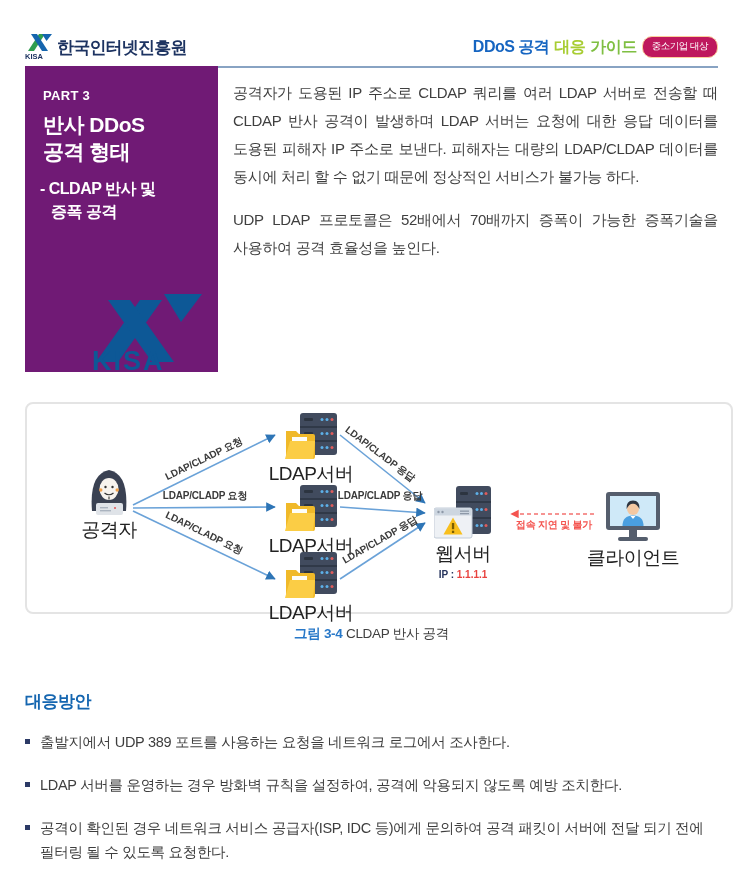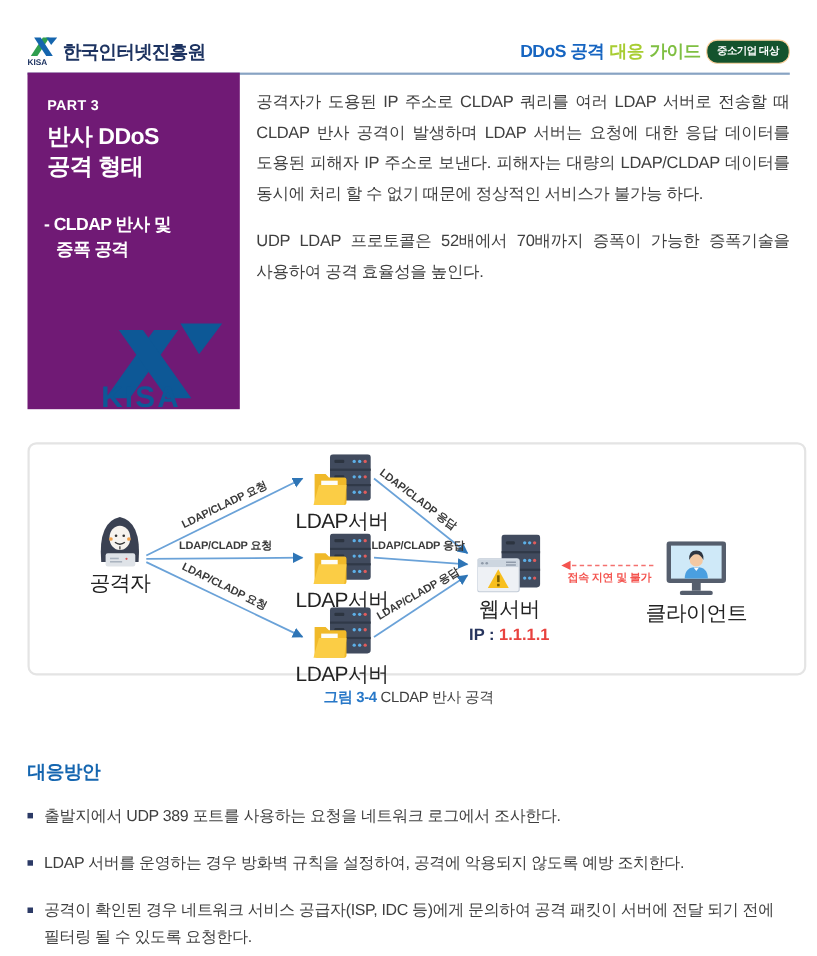--- a/index.html
+++ b/index.html
@@ -11,30 +11,30 @@
   }
   
   .header { position:absolute; left:25px; right:25px; top:24px; height:36px;
             display:flex; justify-content:space-between; align-items:flex-end; }
   .logo { display:flex; align-items:flex-end; gap:5px; }
   .org-name { font-size:17px; font-weight:800; color:#1d3361; letter-spacing:-0.8px; padding-bottom:1px; }
   .guide-title { display:flex; align-items:center; gap:5px; font-size:16px; font-weight:800; letter-spacing:-0.5px; padding-bottom:2px; }
   .gt-blue { color:#1665c1; }
   .gt-green1 { color:#a8cd33; }
   .gt-green2 { color:#7fbf42; }
-  .badge { background:#14532d; color:#fff; font-size:9.5px; font-weight:700;
+  .badge { background:#be185d; color:#fff; font-size:9.5px; font-weight:400;
            padding:3px 9px 4px; border-radius:10px; border:1.5px solid #fccf9b; white-space:nowrap; }
   
   .top { position:absolute; left:25px; top:66px; width:693px; }
   .top-rule { position:absolute; left:0; top:0; width:100%; height:2px; background:#88a3c3; }
   .sidebar { position:absolute; left:0; top:0; width:193px; height:306px;
              background:#701a75; color:#fff; overflow:hidden; }
   .sb-part  { margin:22px 0 0 18px; font-size:13px; font-weight:700; letter-spacing:0.3px; }
   .sb-title { margin:8px 0 0 18px; font-size:21px; font-weight:800; line-height:27px; letter-spacing:-0.5px; }
-  .sb-sub   { margin:28px 0 0 15px; font-size:16px; font-weight:700; line-height:23px; letter-spacing:-0.5px; }
+  .sb-sub   { margin:12px 0 0 15px; font-size:16px; font-weight:700; line-height:23px; letter-spacing:-0.5px; }
   .sb-sub .indent { padding-left:11px; display:block; }
   .sb-watermark { position:absolute; right:-6px; bottom:0; opacity:1; }
   
   .text-col { position:absolute; left:208px; top:0; width:485px; }
   .text-col p { margin:0 0 15px; font-size:15px; line-height:28px; color:#3f3f3f;
                 text-align:justify; letter-spacing:-0.3px; word-break:keep-all; }
   .text-col p:first-child { margin-top:13px; }
   .lead { color:#2878c8; font-weight:700; }
   
   .diagram { position:absolute; left:25px; top:402px; width:708px; height:212px;
@@ -44,21 +44,21 @@
   .n-label { font-size:19px; font-weight:400; color:#222; letter-spacing:-0.5px; margin-top:1px; white-space:nowrap; }
   .n-sub { font-size:10px; font-weight:700; color:#444; line-height:13.5px; text-align:center; white-space:nowrap; }
   .red { color:#e8423e; }
   .alabel { position:absolute; font-size:10px; font-weight:700; color:#3a3a3a; white-space:nowrap;
             transform:translate(-50%,-50%); letter-spacing:-0.2px; }
   .alabel.rot-n26 { transform:translate(-50%,-50%) rotate(-26deg); }
   .alabel.rot-p26 { transform:translate(-50%,-50%) rotate(26deg); }
   .alabel.rot-p37 { transform:translate(-50%,-50%) rotate(37deg); }
   .alabel.rot-n30 { transform:translate(-50%,-50%) rotate(-30deg); }
   .alabel.blocked { color:#f4544f; }
-  .ip-line { font-size:15px; font-weight:800; color:#27355e; margin-top:2px; white-space:nowrap; }
+  .ip-line { font-size:10px; font-weight:800; color:#27355e; margin-top:2px; white-space:nowrap; }
   
   .caption { position:absolute; left:0; top:625px; width:100%; text-align:center;
              font-size:13.5px; color:#3f3f3f; letter-spacing:-0.3px; }
   .cap-prefix { color:#2878c8; font-weight:800; }
   
   .measures { position:absolute; left:25px; top:690px; width:700px; }
   .m-title { font-size:17px; font-weight:800; color:#1566b0; letter-spacing:-0.5px; margin:0 0 17px; }
   .m-item { display:flex; gap:10px; margin-bottom:19px; }
   .bullet { flex:0 0 5px; width:5px; height:5px; background:#2c3a66; margin-top:9px; }
   .m-item p { margin:0; font-size:14.5px; line-height:24px; color:#3e3e3e; letter-spacing:-0.3px; word-break:keep-all; }

